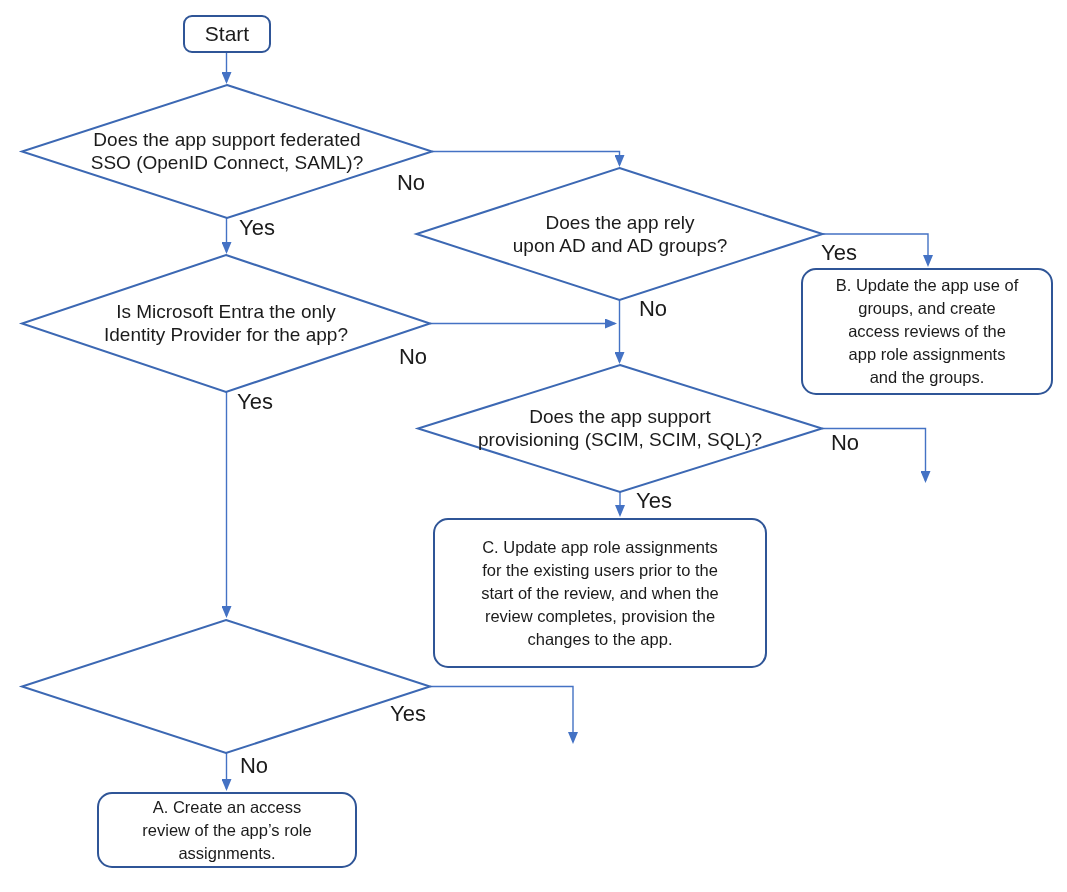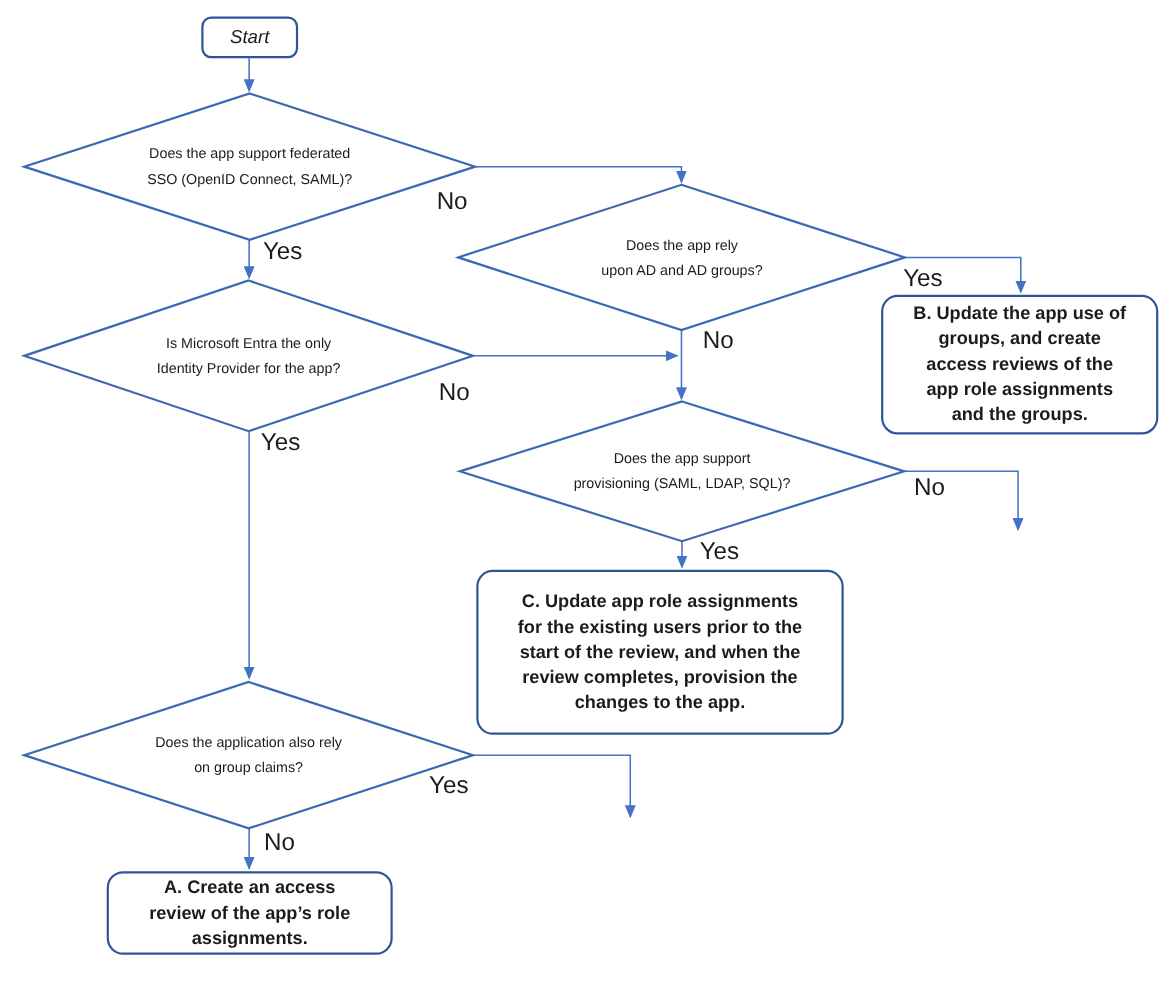--- a/index.html
+++ b/index.html
@@ -13,54 +13,52 @@
     overflow: hidden;
   }
   svg.layer { position: absolute; left: 0; top: 0; width: 1067px; height: 892px; }
 
   .node-text {
     position: absolute;
     display: flex;
     align-items: center;
     justify-content: center;
     text-align: center;
-    font-size: 13px;
+    font-size: 19px;
     line-height: 23px;
     white-space: pre-line;
   }
 
   .rbox {
     position: absolute;
     box-sizing: border-box;
     border: 2.2px solid #2F5597;
     border-radius: 15px;
     background: #ffffff;
     display: flex;
     align-items: center;
     justify-content: center;
     text-align: center;
     font-size: 16.5px;
     line-height: 23px;
     white-space: pre-line;
     padding: 4px 8px;
-    font-weight: bold;
   }
 
   .startbox {
     position: absolute;
     left: 183px; top: 15px; width: 88px; height: 38px;
     box-sizing: border-box;
     border: 2.2px solid #2F5597;
     border-radius: 9px;
     background: #ffffff;
     display: flex;
     align-items: center;
     justify-content: center;
-    font-size: 17px;
-    font-style: italic;
+    font-size: 21px;
   }
 
   .edge-label {
     position: absolute;
     display: flex;
     align-items: center;
     justify-content: center;
     font-size: 22px;
   }
 
@@ -129,23 +127,21 @@
     <span>Start</span>
   </div>
 
   <div class="node-text lbl-sso">Does the app support federated
 SSO (OpenID Connect, SAML)?</div>
   <div class="node-text lbl-ad">Does the app rely
 upon AD and AD groups?</div>
   <div class="node-text lbl-entra">Is Microsoft Entra the only
 Identity Provider for the app?</div>
   <div class="node-text lbl-prov">Does the app support
-provisioning (SAML, LDAP, SQL)?</div>
-  <div class="node-text lbl-claims">Does the application also rely
-on group claims?</div>
+provisioning (SCIM, SCIM, SQL)?</div>
 
   <div class="rbox box-update-groups">B. Update the app use of
 groups, and create
 access reviews of the
 app role assignments
 and the groups.</div>
   <div class="rbox box-review-roles">A. Create an access
 review of the app’s role
 assignments.</div>
   <div class="rbox box-update-roles">C. Update app role assignments

